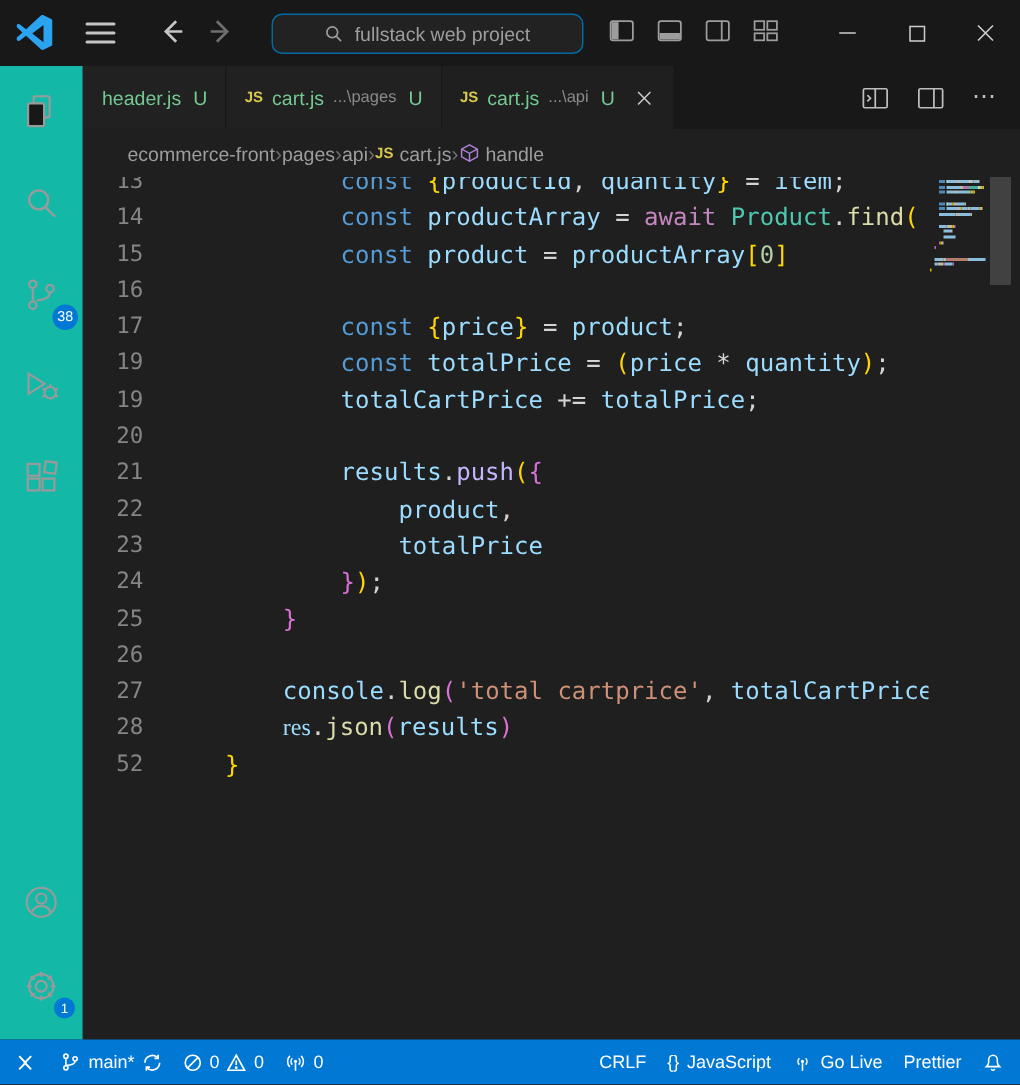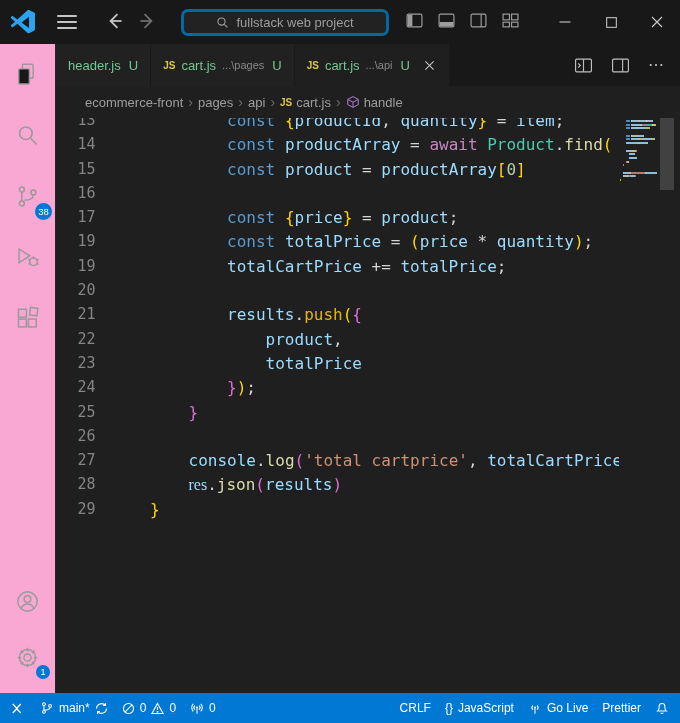--- a/index.html
+++ b/index.html
@@ -7,29 +7,29 @@
               font-family:"Liberation Sans", sans-serif; -webkit-font-smoothing:antialiased; }
   .app { position:relative; width:680px; height:723px; background:#1f1f1f; }
 
   
   .titlebar { position:absolute; left:0; top:0; width:680px; height:44px; background:#181818; }
   .logo { position:absolute; left:11px; top:10px; width:24px; height:24px; }
   .menu-btn { position:absolute; left:56px; top:13px; width:22px; height:18px; display:flex; flex-direction:column; justify-content:space-between; padding:2px 1px; cursor:pointer; }
   .menu-btn i { display:block; height:1.6px; background:#c5c5c5; border-radius:1px; }
   .nav-arrow { position:absolute; top:10px; width:24px; height:24px; }
   .cmd-center { position:absolute; left:181px; top:9px; width:208px; height:27px; background:#222222;
-                border:3px solid #0369a1; border-radius:7px; display:flex; align-items:center; justify-content:center;
+                border:1px solid #0369a1; border-radius:7px; display:flex; align-items:center; justify-content:center;
                 gap:7px; color:#9d9d9d; font-size:13px; cursor:pointer; }
   .layout-group { position:absolute; left:406px; top:13px; display:flex; gap:15px; }
   .layout-group span { display:inline-flex; }
   .win-controls { position:absolute; right:0; top:0; height:44px; display:flex; }
   .win-btn { width:46px; height:44px; display:flex; align-items:center; justify-content:center; cursor:pointer; }
 
   
-  .activitybar { position:absolute; left:0; top:44px; width:56px; height:649px; background:#f9a8d4;
+  .activitybar { position:absolute; left:0; top:44px; width:56px; height:649px; background:#14b8a6;
                  border-right:1px solid #252525; padding-top:6px; display:flex; flex-direction:column; }
   .ab-item { position:relative; width:55px; height:48px; margin-bottom:13px; display:flex; align-items:center; justify-content:center; cursor:pointer; }
   .ab-bottom { position:absolute; bottom:12px; left:0; width:55px; display:flex; flex-direction:column; gap:8px; }
   .badge { position:absolute; right:3px; bottom:0; background:#0078d4; color:#fff; border-radius:10px;
            font-size:9.5px; line-height:17px; min-width:17px; height:17px; text-align:center; padding:0 2px; }
   .badge.small { min-width:14px; height:14px; line-height:14px; font-size:9px; right:5px; bottom:2px; }
 
   
   .tabbar { position:absolute; left:56px; top:44px; width:624px; height:42px; background:#181818; display:flex; align-items:stretch; }
   .tab { display:flex; align-items:center; gap:6px; padding:0 12px; font-size:13px; background:#212121;
@@ -38,21 +38,21 @@
   .tab .fname { color:#73c991; }
   .tab .fdesc { color:#8a8a8a; font-size:11px; }
   .tab .dirty { color:#73c991; margin-left:2px; }
   .js-badge { color:#d8c84c; font-weight:bold; font-size:10px; font-family:"Liberation Sans",sans-serif; }
   .tab-close { display:inline-flex; margin-left:6px; padding:2px; border-radius:4px; }
   .strip-actions { margin-left:auto; display:flex; align-items:center; gap:18px; padding-right:16px; }
   .strip-actions .more { color:#bdbdbd; font-size:16px; line-height:1; cursor:pointer; }
 
   
   .breadcrumbs { position:absolute; left:56px; top:86px; width:624px; height:32px; background:#1f1f1f;
-                 display:flex; align-items:center; padding-left:29px; gap:5px; font-size:13px; color:#9d9d9d; }
+                 display:flex; align-items:center; padding-left:29px; font-size:13px; color:#9d9d9d; }
   .bc-item { cursor:pointer; display:flex; align-items:center; gap:4px; }
   .bc-sep { color:#6e6e6e; font-size:14px; }
 
   
   .editor { position:absolute; left:56px; top:118px; width:624px; height:575px; background:#1f1f1f; overflow:hidden; }
   .gutter { position:absolute; left:0; top:-7px; width:94px; }
   .ln { height:24.3px; line-height:24.3px; font:15px "DejaVu Sans Mono", monospace; color:#858585;
         text-align:center; padding-right:33px; }
   .code { position:absolute; left:94px; top:-7px; width:469px; overflow:hidden; cursor:text; }
   .cl { height:24.3px; line-height:24.3px; white-space:pre; font:16px "DejaVu Sans Mono", monospace; color:#d4d4d4; }
@@ -299,32 +299,32 @@
         <div class="ln">19</div>
         <div class="ln">20</div>
         <div class="ln">21</div>
         <div class="ln">22</div>
         <div class="ln">23</div>
         <div class="ln">24</div>
         <div class="ln">25</div>
         <div class="ln">26</div>
         <div class="ln">27</div>
         <div class="ln">28</div>
-        <div class="ln">29</div>
+        <div class="ln">52</div>
       </div>
     <div class="code">
         <div class="cl"><span>        </span><span style="color: rgb(86, 156, 214);">const</span><span> </span><span style="color: rgb(255, 215, 0);">{</span><span style="color: rgb(156, 220, 254);">productId</span><span style="color: rgb(212, 212, 212);">, </span><span style="color: rgb(156, 220, 254);">quantity</span><span style="color: rgb(255, 215, 0);">}</span><span style="color: rgb(212, 212, 212);"> = </span><span style="color: rgb(156, 220, 254);">item</span><span style="color: rgb(212, 212, 212);">;</span></div>
         <div class="cl"><span>        </span><span style="color: rgb(86, 156, 214);">const</span><span> </span><span style="color: rgb(156, 220, 254);">productArray</span><span style="color: rgb(212, 212, 212);"> = </span><span style="color: rgb(197, 134, 192);">await</span><span> </span><span style="color: rgb(78, 201, 176);">Product</span><span style="color: rgb(212, 212, 212);">.</span><span style="color: rgb(220, 220, 170);">find</span><span style="color: rgb(255, 215, 0);">(</span></div>
         <div class="cl"><span>        </span><span style="color: rgb(86, 156, 214);">const</span><span> </span><span style="color: rgb(156, 220, 254);">product</span><span style="color: rgb(212, 212, 212);"> = </span><span style="color: rgb(156, 220, 254);">productArray</span><span style="color: rgb(255, 215, 0);">[</span><span style="color: rgb(181, 206, 168);">0</span><span style="color: rgb(255, 215, 0);">]</span></div>
         <div class="cl"></div>
         <div class="cl"><span>        </span><span style="color: rgb(86, 156, 214);">const</span><span> </span><span style="color: rgb(255, 215, 0);">{</span><span style="color: rgb(156, 220, 254);">price</span><span style="color: rgb(255, 215, 0);">}</span><span style="color: rgb(212, 212, 212);"> = </span><span style="color: rgb(156, 220, 254);">product</span><span style="color: rgb(212, 212, 212);">;</span></div>
         <div class="cl"><span>        </span><span style="color: rgb(86, 156, 214);">const</span><span> </span><span style="color: rgb(156, 220, 254);">totalPrice</span><span style="color: rgb(212, 212, 212);"> = </span><span style="color: rgb(255, 215, 0);">(</span><span style="color: rgb(156, 220, 254);">price</span><span style="color: rgb(212, 212, 212);"> * </span><span style="color: rgb(156, 220, 254);">quantity</span><span style="color: rgb(255, 215, 0);">)</span><span style="color: rgb(212, 212, 212);">;</span></div>
         <div class="cl"><span>        </span><span style="color: rgb(156, 220, 254);">totalCartPrice</span><span style="color: rgb(212, 212, 212);"> += </span><span style="color: rgb(156, 220, 254);">totalPrice</span><span style="color: rgb(212, 212, 212);">;</span></div>
         <div class="cl"></div>
-        <div class="cl"><span>        </span><span style="color: rgb(156, 220, 254);">results</span><span style="color: rgb(212, 212, 212);">.</span><span style="color: #eab308;">push</span><span style="color: rgb(255, 215, 0);">(</span><span style="color: rgb(218, 112, 214);">{</span></div>
+        <div class="cl"><span>        </span><span style="color: rgb(156, 220, 254);">results</span><span style="color: rgb(212, 212, 212);">.</span><span style="color: #c4b5fd;">push</span><span style="color: rgb(255, 215, 0);">(</span><span style="color: rgb(218, 112, 214);">{</span></div>
         <div class="cl"><span>            </span><span style="color: rgb(156, 220, 254);">product</span><span style="color: rgb(212, 212, 212);">,</span></div>
         <div class="cl"><span>            </span><span style="color: rgb(156, 220, 254);">totalPrice</span></div>
         <div class="cl"><span>        </span><span style="color: rgb(218, 112, 214);">}</span><span style="color: rgb(255, 215, 0);">)</span><span style="color: rgb(212, 212, 212);">;</span></div>
         <div class="cl"><span>    </span><span style="color: rgb(218, 112, 214);">}</span></div>
         <div class="cl"></div>
         <div class="cl"><span>    </span><span style="color: rgb(156, 220, 254);">console</span><span style="color: rgb(212, 212, 212);">.</span><span style="color: rgb(220, 220, 170);">log</span><span style="color: rgb(218, 112, 214);">(</span><span style="color: rgb(206, 145, 120);">'total cartprice'</span><span style="color: rgb(212, 212, 212);">, </span><span style="color: rgb(156, 220, 254);">totalCartPrice</span></div>
         <div class="cl"><span>    </span><span style="color: rgb(156, 220, 254); font-family: Liberation Serif, serif;">res</span><span style="color: rgb(212, 212, 212);">.</span><span style="color: rgb(220, 220, 170);">json</span><span style="color: rgb(218, 112, 214);">(</span><span style="color: rgb(156, 220, 254);">results</span><span style="color: rgb(218, 112, 214);">)</span></div>
         <div class="cl"><span style="color: rgb(255, 215, 0);">}</span></div>
       </div>
     <div class="minimap">

